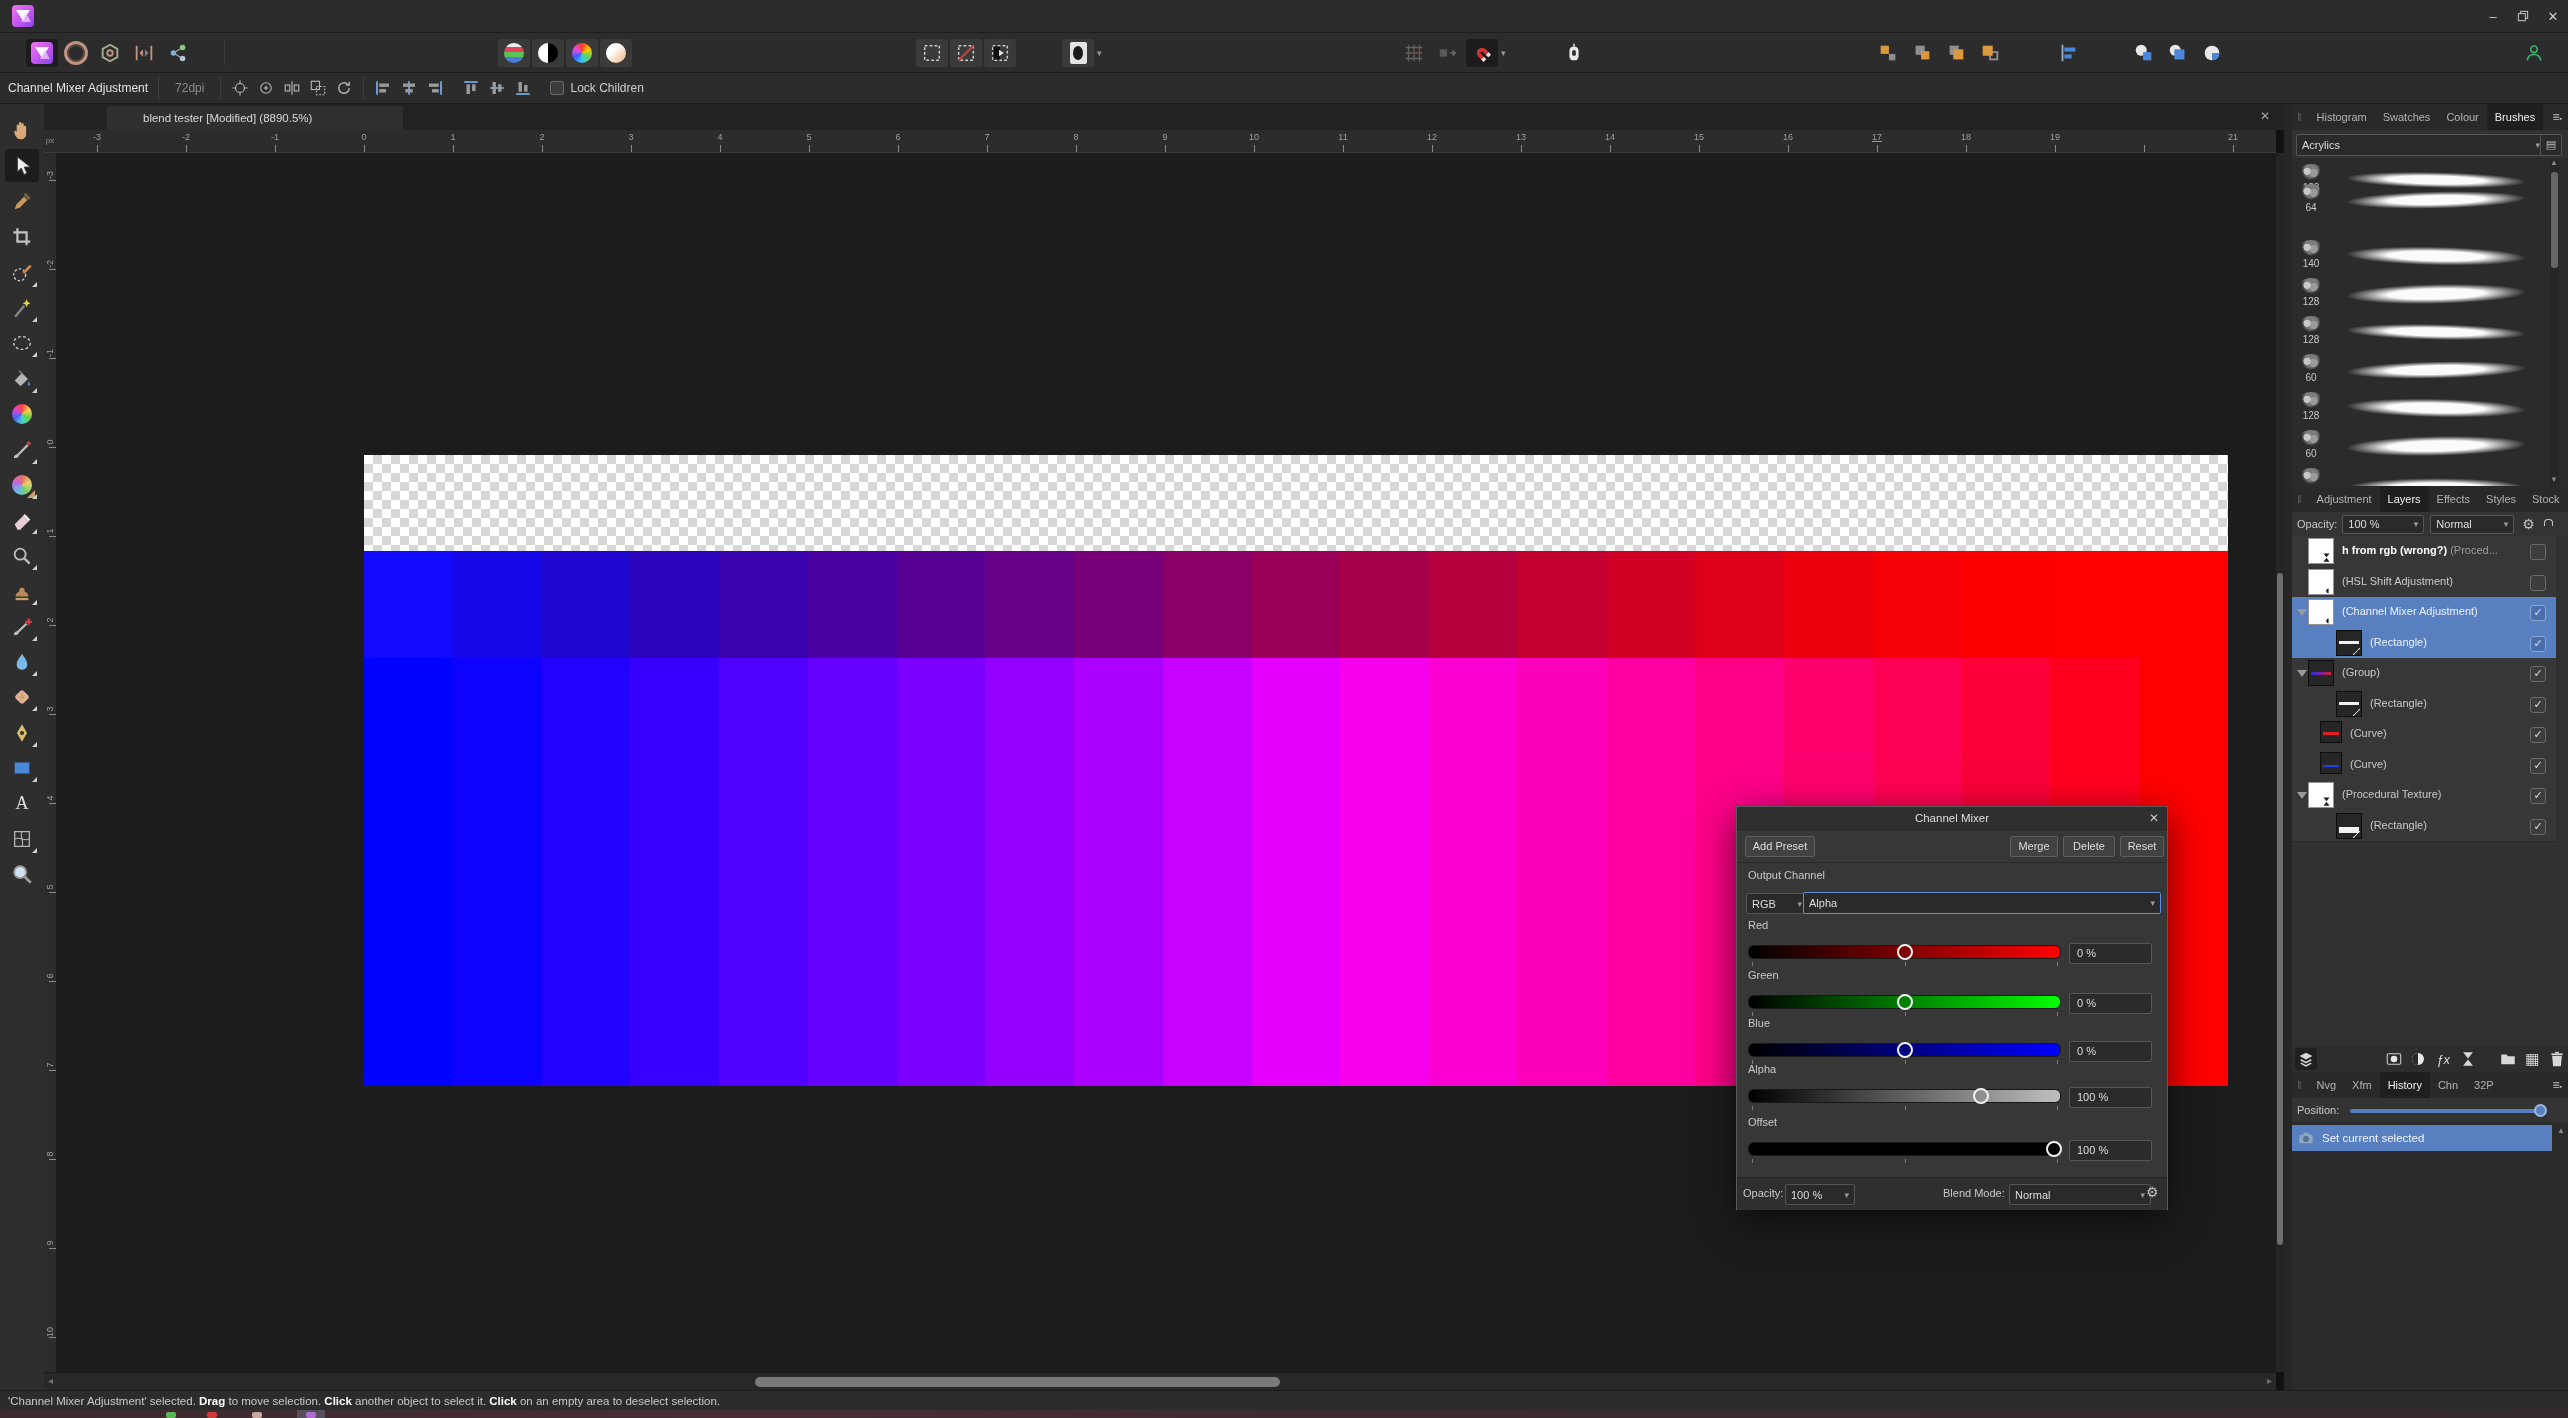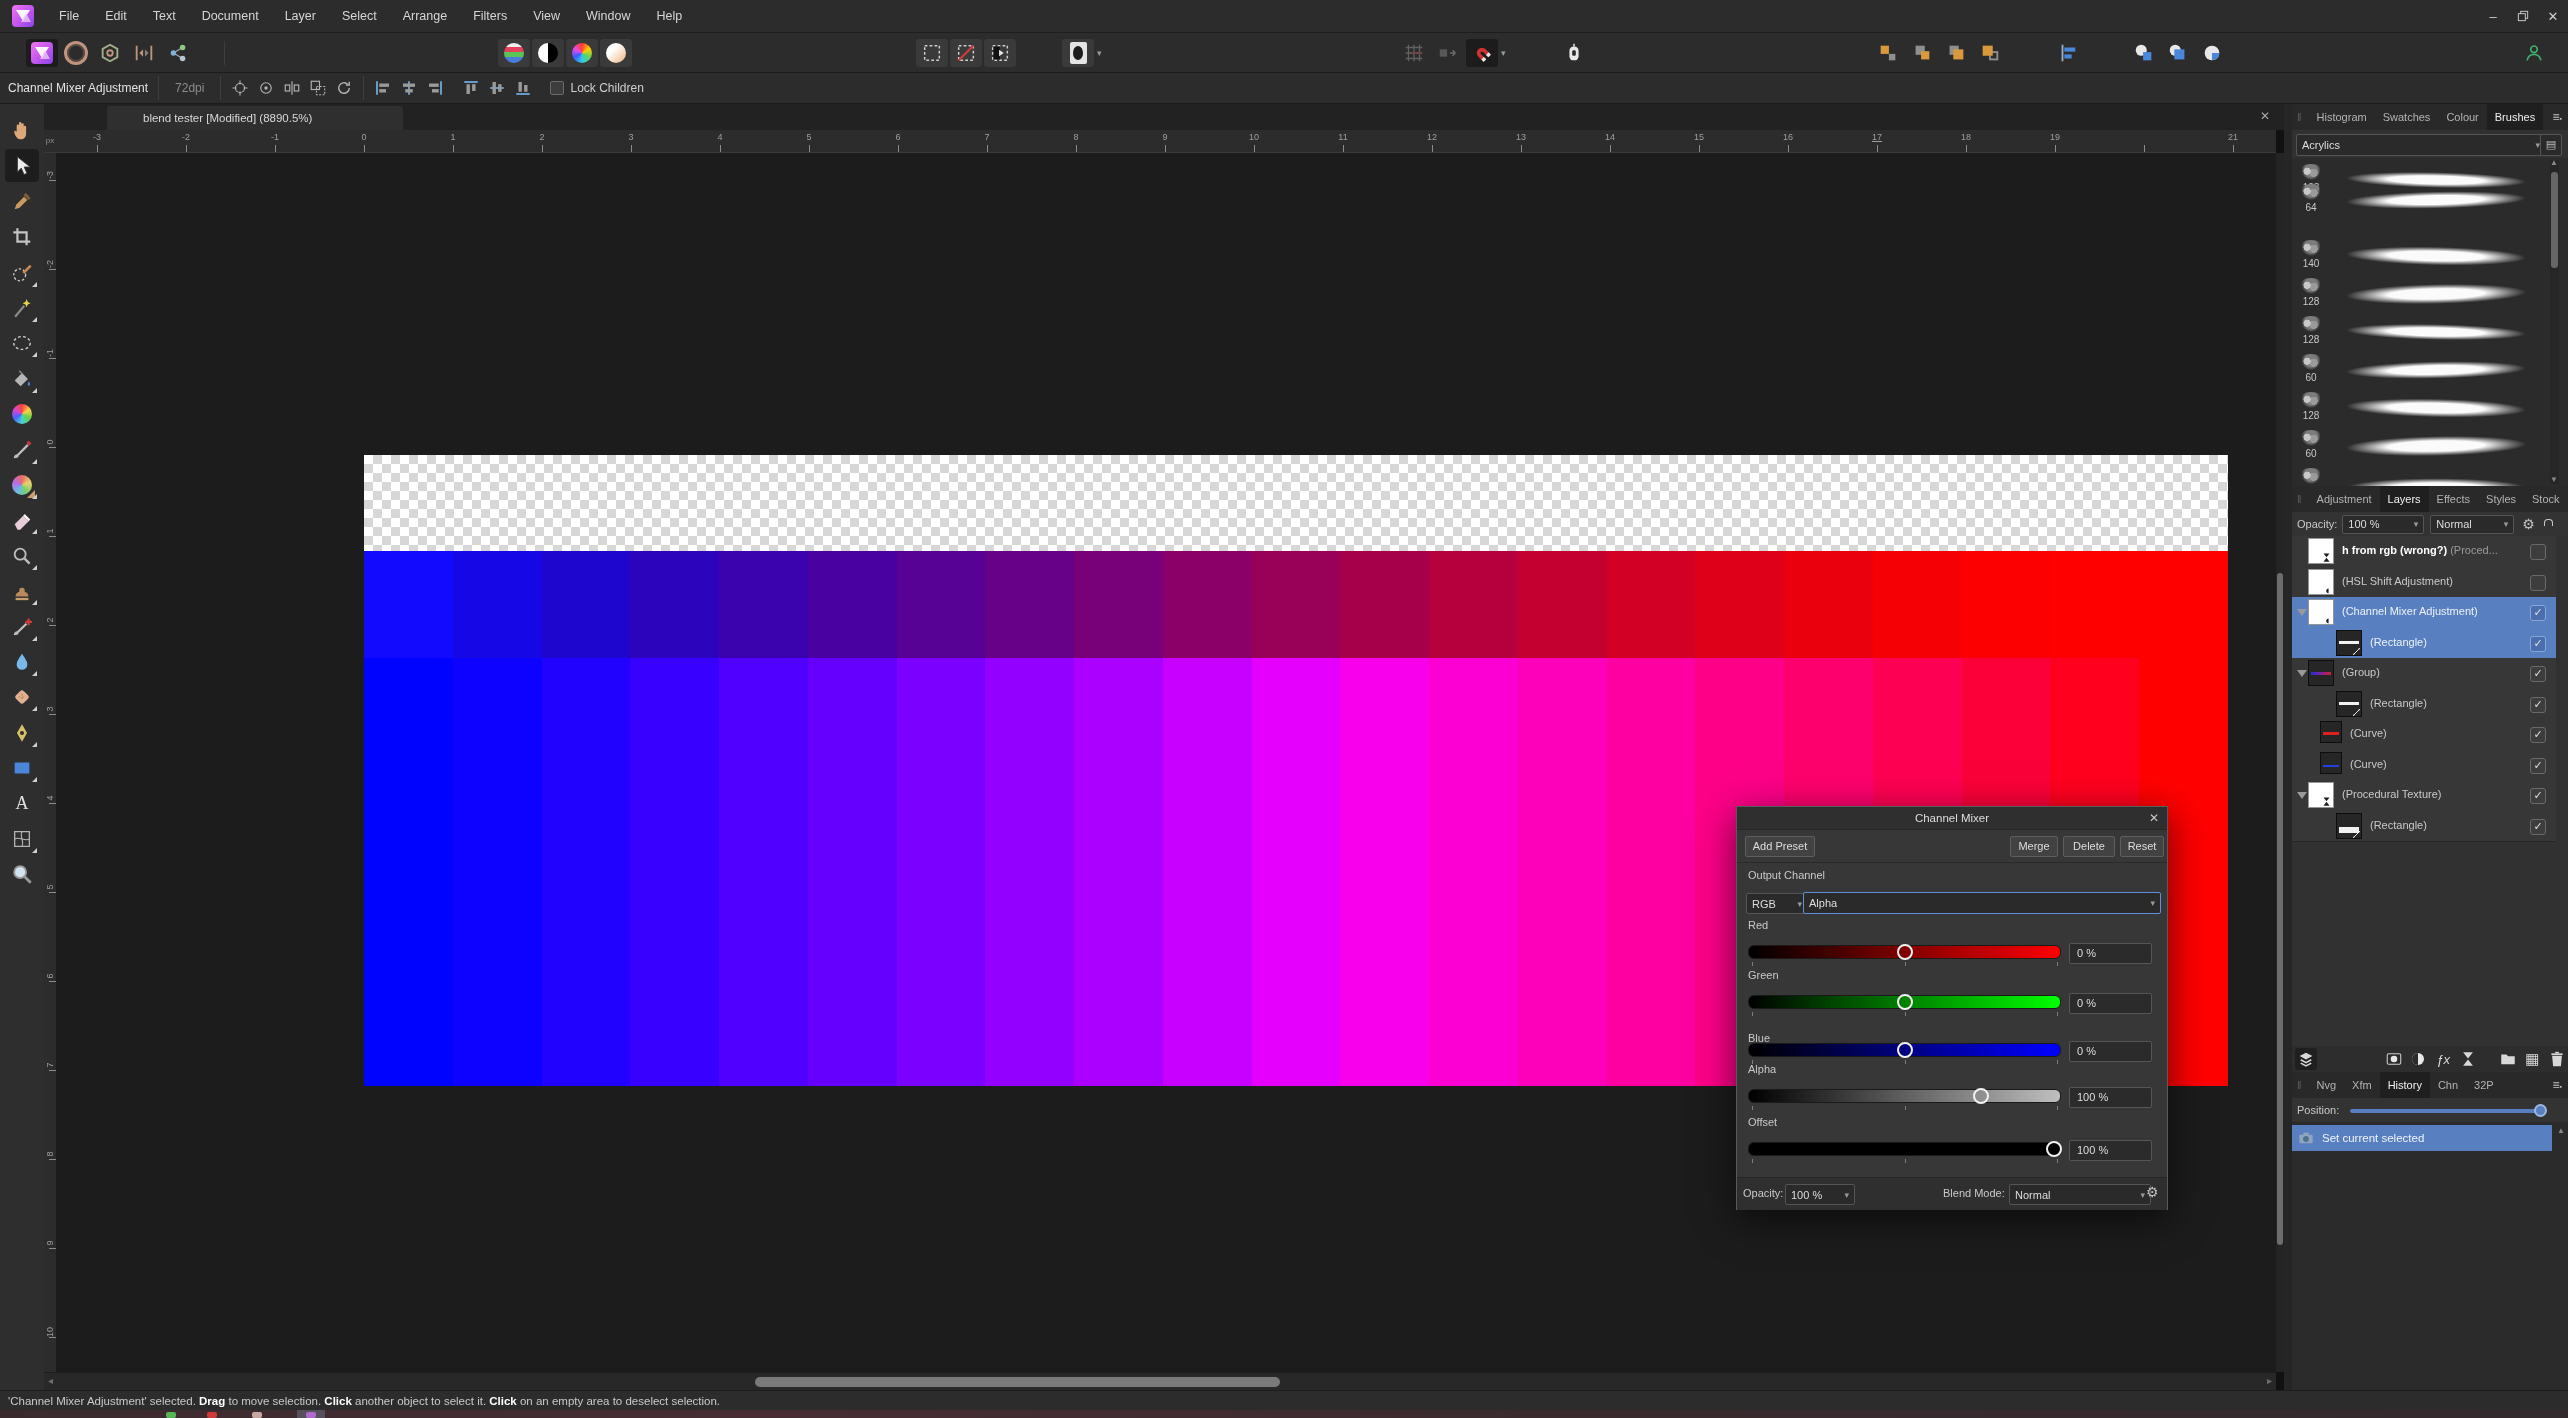--- a/index.html
+++ b/index.html
@@ -113,33 +113,20 @@
   .tslot{position:absolute;top:0;width:28px;height:8px;background:#56505c}
 </style>
 </head>
 <body>
 
 <div class="titlebar">
   <div class="applogo">
       <div class="tri1"></div>
       <div class="tri2"></div>
     </div>
-  <nav class="menus" id="menus">
-      <span>File</span>
-      <span>Edit</span>
-      <span>Text</span>
-      <span>Document</span>
-      <span>Layer</span>
-      <span>Select</span>
-      <span>Arrange</span>
-      <span>Filters</span>
-      <span>View</span>
-      <span>Window</span>
-      <span>Help</span>
-    </nav>
   <div class="wincontrols" id="wincontrols">
       <div class="wc">–</div>
       <div class="wc">
         <svg width="14" height="14" viewBox="0 0 24 24" fill="none">
           <rect x="8" y="4" width="12" height="12" stroke="#cfcfcf" stroke-width="1.6"></rect>
           <rect x="4" y="8" width="12" height="12" fill="#2c2c2c" stroke="#cfcfcf" stroke-width="1.6"></rect>
         </svg>
       </div>
       <div class="wc">✕</div>
     </div>
@@ -993,21 +980,21 @@
       </div>
       <div class="valbox" style="top: 136px;">0 %</div>
       <div class="dlabel" style="left: 11px; top: 162px;">Green</div>
       <div class="track green" style="top: 188px;">
         <div class="knob" style="left: 50%;"></div>
         <span class="smalltick" style="left: 1%;"></span>
         <span class="smalltick" style="left: 50%;"></span>
         <span class="smalltick" style="left: 99%;"></span>
       </div>
       <div class="valbox" style="top: 186px;">0 %</div>
-      <div class="dlabel" style="left: 11px; top: 210px; margin-top: 15px;">Blue</div>
+      <div class="dlabel" style="left: 11px; top: 210px;">Blue</div>
       <div class="track blue" style="top: 236px;">
         <div class="knob" style="left: 50%;"></div>
         <span class="smalltick" style="left: 1%;"></span>
         <span class="smalltick" style="left: 50%;"></span>
         <span class="smalltick" style="left: 99%;"></span>
       </div>
       <div class="valbox" style="top: 234px;">0 %</div>
       <div class="dlabel" style="left: 11px; top: 256px;">Alpha</div>
       <div class="track alpha" style="top: 282px;">
         <div class="knob" style="left: 74.5%;"></div>

